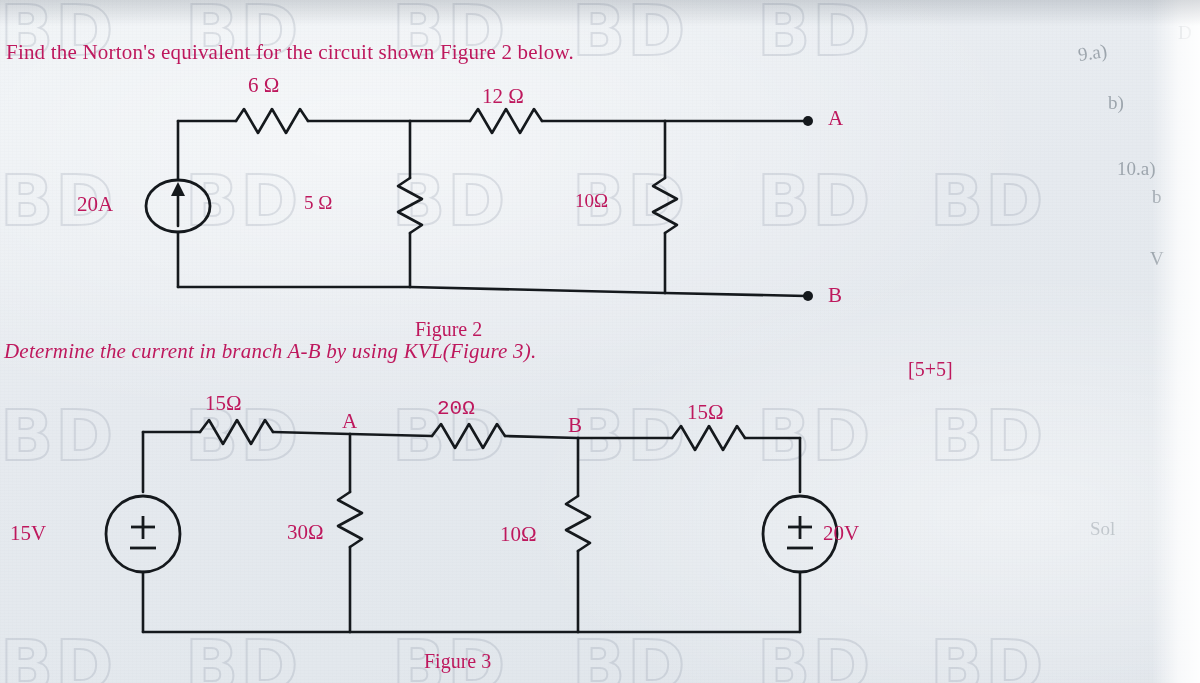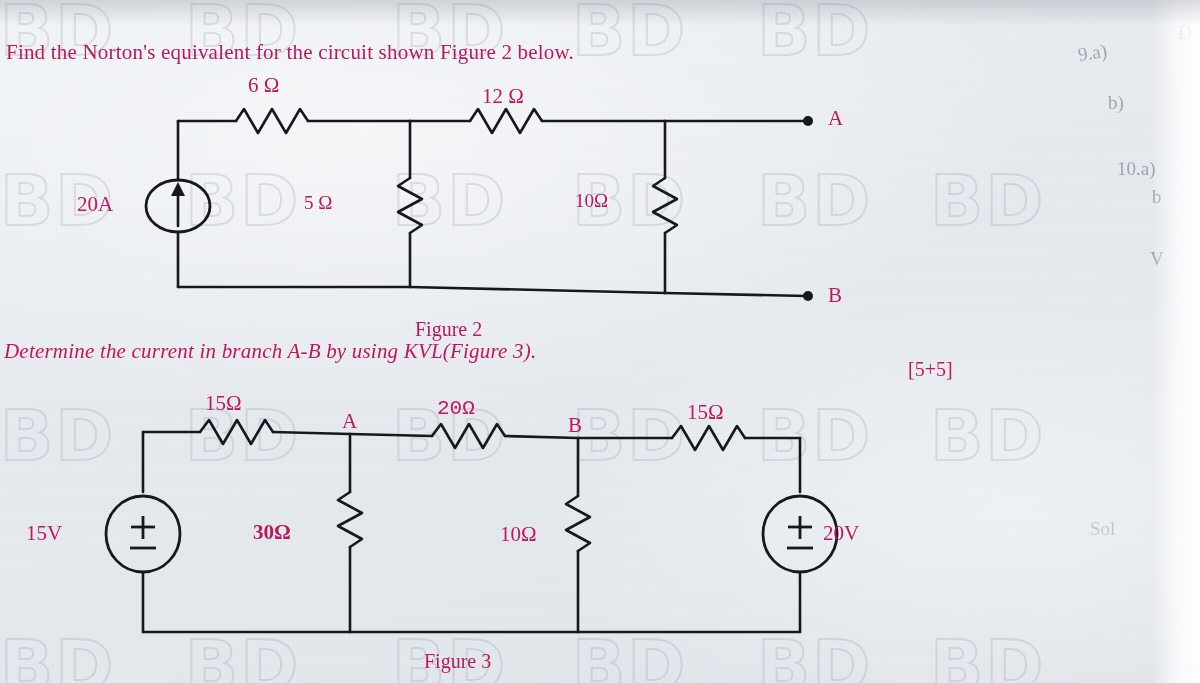--- a/index.html
+++ b/index.html
@@ -191,23 +191,23 @@
   <path class="wire" d="M800,572 L800,632"></path>
 
   <path class="wire" d="M143,632 L350,632"></path>
   <path class="wire" d="M350,632 L578,632"></path>
   <path class="wire" d="M578,632 L800,632"></path>
 </svg>
 
 <div class="txt lbl-big" style="left:205px;top:391px;">15Ω</div>
 <div class="txt lbl-big" style="left:437px;top:397px;font-family:Liberation Mono, monospace;">20Ω</div>
 <div class="txt lbl-big" style="left:687px;top:400px;">15Ω</div>
-<div class="txt lbl-big" style="left:253px;top:520px;font-weight:bold;">30Ω</div>
+<div class="txt lbl-big" style="left:287px;top:520px;">30Ω</div>
 <div class="txt lbl-big" style="left:500px;top:522px;">10Ω</div>
-<div class="txt lbl-big" style="left:26px;top:521px;">15V</div>
+<div class="txt lbl-big" style="left:10px;top:521px;">15V</div>
 <div class="txt lbl-big" style="left:823px;top:521px;">20V</div>
 <div class="txt lbl-big" style="left:342px;top:409px;">A</div>
 <div class="txt lbl-big" style="left:568px;top:413px;">B</div>
 <div class="txt cap" style="left:424px;top:650px;font-family:Liberation Serif, serif;">Figure 3</div>
 
 <div class="margin-note" style="left:1078px;top:42px;transform:rotate(-8deg);">9.a)</div>
 <div class="margin-note" style="left:1108px;top:92px;">b)</div>
 <div class="margin-note" style="left:1117px;top:158px;">10.a)</div>
 <div class="margin-note" style="left:1152px;top:186px;">b</div>
 <div class="margin-note" style="left:1178px;top:22px;">D</div>

